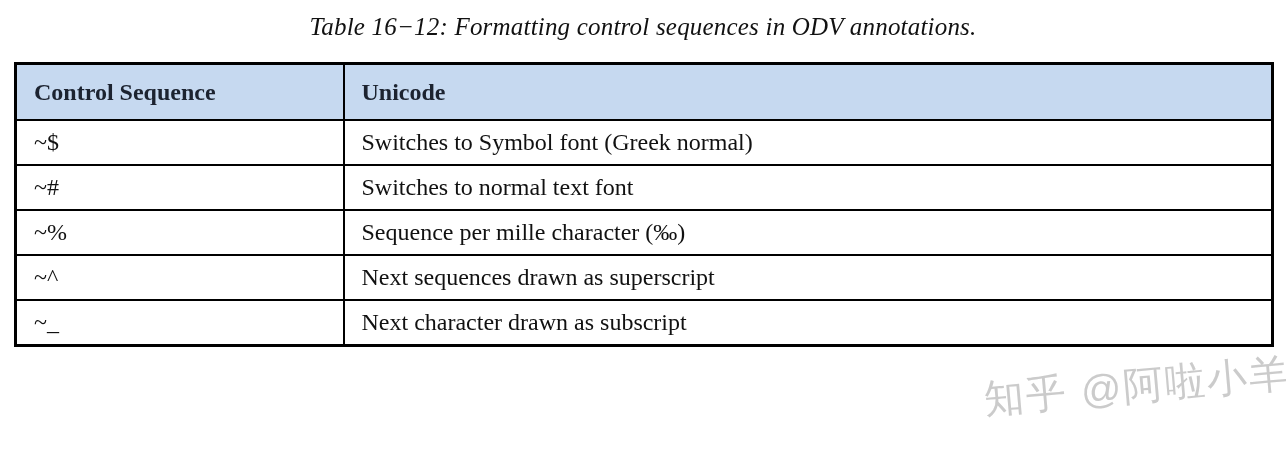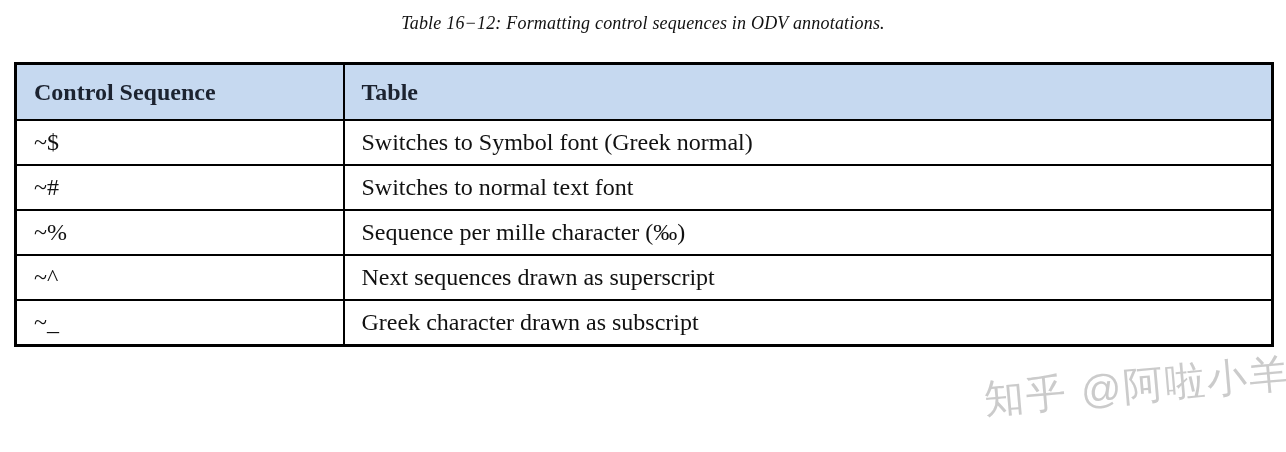--- a/index.html
+++ b/index.html
@@ -14,21 +14,21 @@
     overflow: hidden;
     font-family: "Liberation Serif", serif;
   }
   .caption {
     position: absolute;
     top: 13px;
     left: 0;
     width: 100%;
     text-align: center;
     font-style: italic;
-    font-size: 18px;
+    font-size: 25px;
     color: #111111;
     letter-spacing: 0.2px;
   }
   table.fmt {
     position: absolute;
     left: 14px;
     top: 62px;
     width: 1260px;
     border-collapse: collapse;
     table-layout: fixed;
@@ -81,21 +81,21 @@
 <div class="caption">Table 16−12: Formatting control sequences in ODV annotations.</div>
 
 <table class="fmt">
   <colgroup>
       <col class="c1">
       <col class="c2">
     </colgroup>
   <thead>
     <tr>
       <th>Control Sequence</th>
-      <th>Table</th>
+      <th>Unicode</th>
     </tr>
   </thead>
   <tbody>
     <tr>
       <td>~$</td>
       <td>Switches to Symbol font (Greek normal)</td>
     </tr>
     <tr>
       <td>~#</td>
       <td>Switches to normal text font</td>
@@ -103,18 +103,18 @@
     <tr>
       <td>~%</td>
       <td>Sequence per mille character (‰)</td>
     </tr>
     <tr>
       <td>~^</td>
       <td>Next sequences drawn as superscript</td>
     </tr>
     <tr>
       <td>~_</td>
-      <td>Greek character drawn as subscript</td>
+      <td>Next character drawn as subscript</td>
     </tr>
   </tbody>
 </table>
 
 <div class="watermark">知乎 @阿啦小羊</div>
 
 </body></html>

